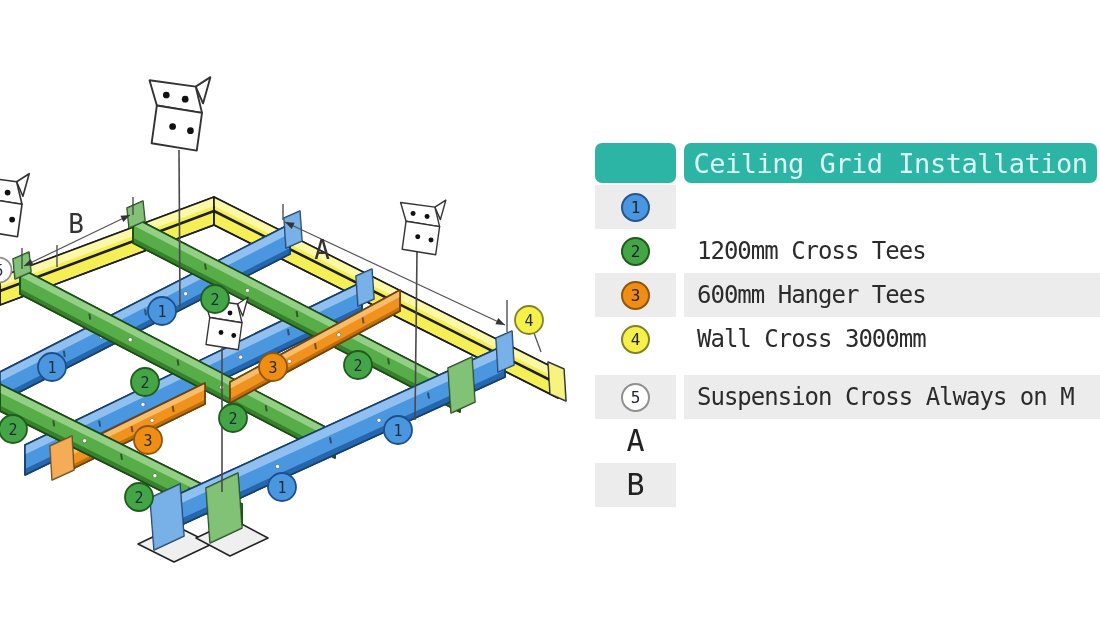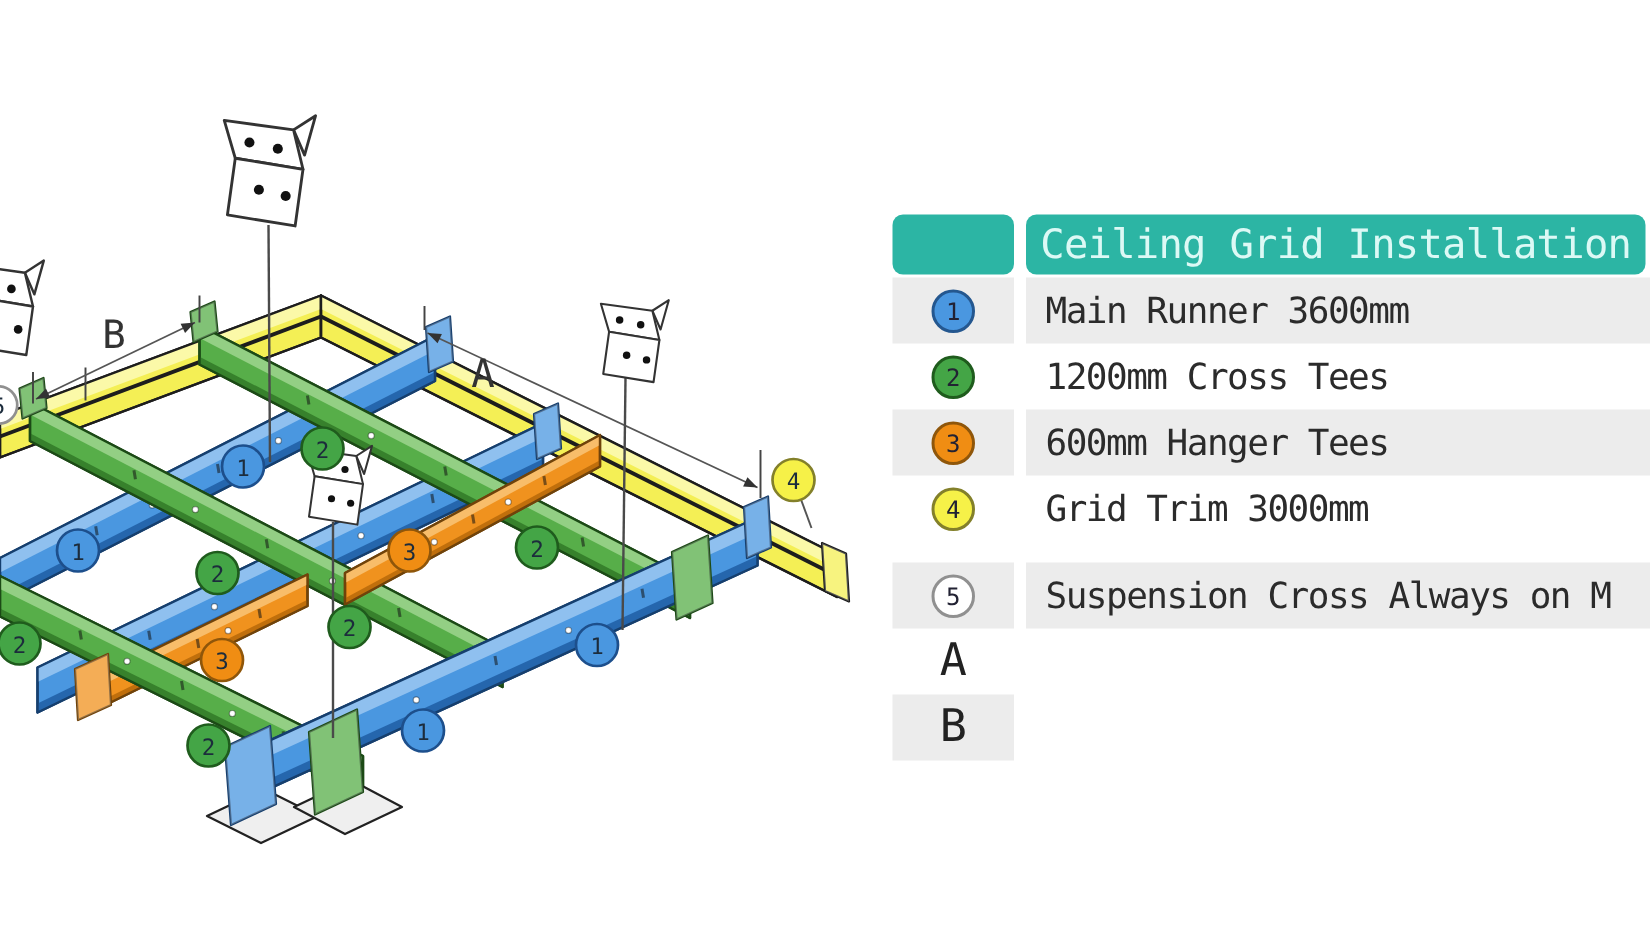--- a/index.html
+++ b/index.html
@@ -215,39 +215,38 @@
     <div class="hdr-left" id="hdr-left" style="background: rgb(44, 181, 164);"></div>
     <div class="hdr-main" id="hdr-main" style="background: rgb(44, 181, 164);">
       <span class="hdr-title" style="color: rgb(220, 249, 245);">Ceiling Grid Installation</span>
     </div>
   </div>
   <div id="legend-rows">
       <div class="lg-row">
         <div class="lg-left shaded">
           <div class="sym-circle" style="background: rgb(74, 151, 224); border-color: rgb(36, 87, 143);">1</div>
         </div>
-        <div class="lg-main shaded">Main Runner 3600mm</div>
       </div>
       <div class="lg-row">
         <div class="lg-left">
           <div class="sym-circle" style="background: rgb(68, 165, 70); border-color: rgb(31, 92, 29);">2</div>
         </div>
         <div class="lg-main">1200mm Cross Tees</div>
       </div>
       <div class="lg-row">
         <div class="lg-left shaded">
           <div class="sym-circle" style="background: rgb(240, 141, 19); border-color: rgb(143, 86, 10);">3</div>
         </div>
         <div class="lg-main shaded">600mm Hanger Tees</div>
       </div>
       <div class="lg-row">
         <div class="lg-left">
           <div class="sym-circle" style="background: rgb(246, 241, 72); border-color: rgb(131, 128, 42);">4</div>
         </div>
-        <div class="lg-main">Grid Trim 3000mm</div>
+        <div class="lg-main">Wall Cross 3000mm</div>
       </div>
       <div class="lg-gap"></div>
       <div class="lg-row">
         <div class="lg-left shaded">
           <div class="sym-circle" style="background: rgb(255, 255, 255); border-color: rgb(144, 144, 144);">5</div>
         </div>
         <div class="lg-main shaded">Suspension Cross Always on M</div>
       </div>
       <div class="lg-row">
         <div class="lg-left">

